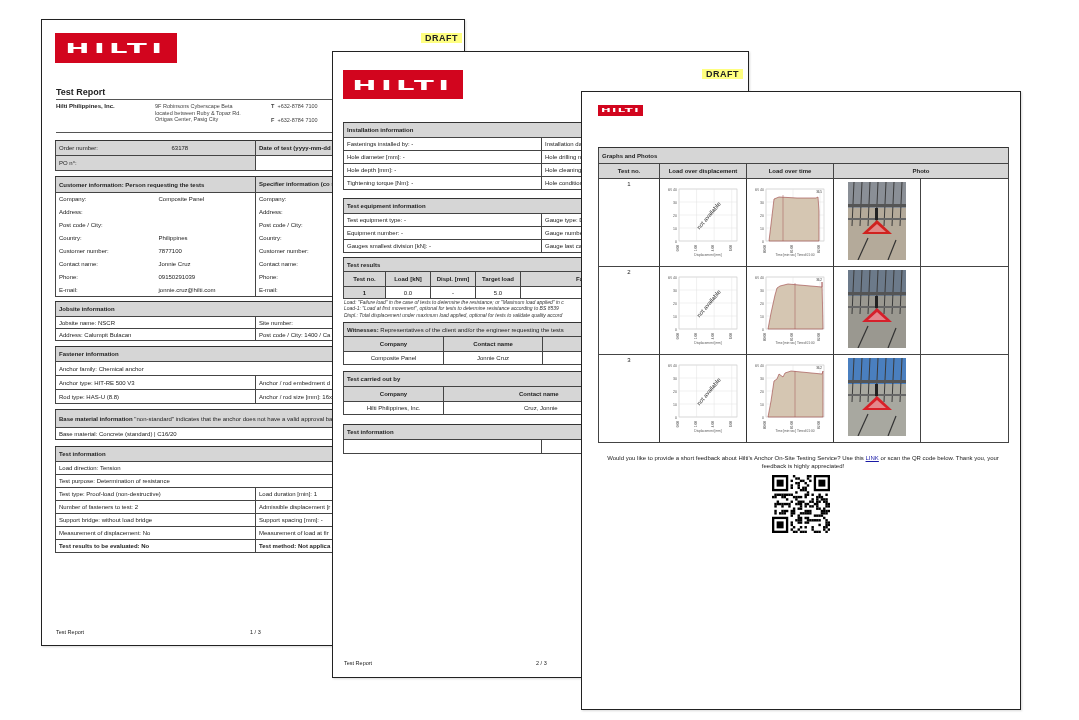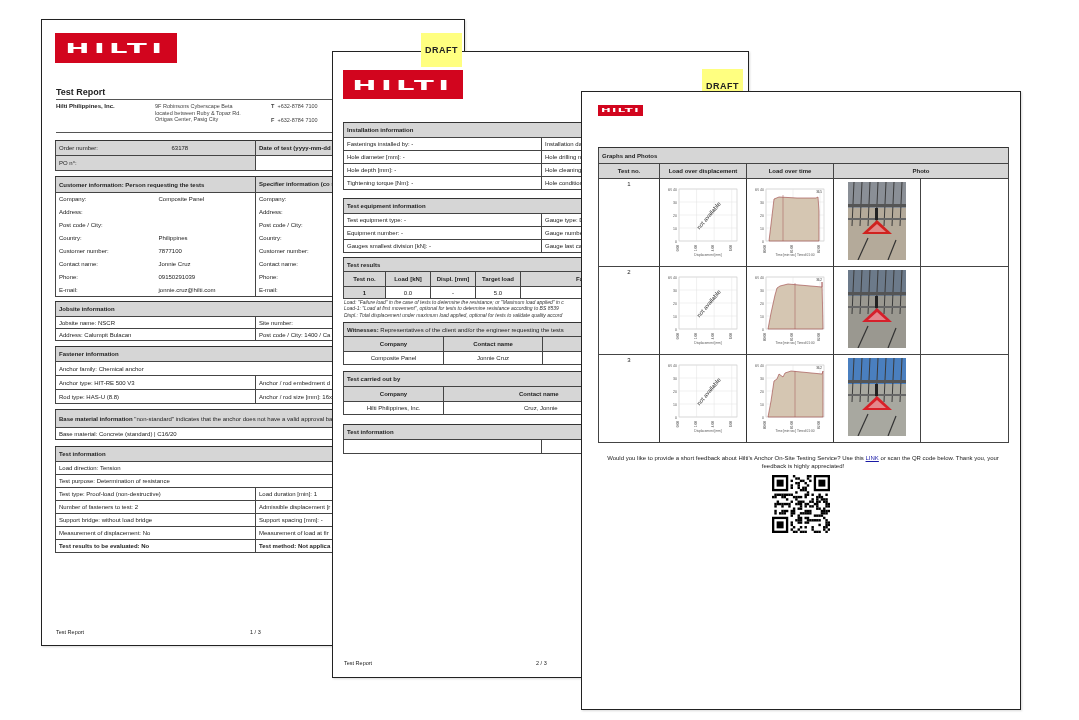--- a/index.html
+++ b/index.html
@@ -15,21 +15,21 @@
   #page3 { left: 581px; top: 91px; width: 440px; height: 619px; z-index: 3; }
 
   .logo {
     position: absolute; background: #d2051e; color: #fff;
     display: flex; align-items: center; justify-content: center;
     font-family: "DejaVu Sans", sans-serif; font-weight: bold; letter-spacing: 3px;
   }
   .logo span { transform: scaleX(1.45) scaleY(0.7); display: inline-block; }
   .draft {
     position: absolute; background: #ffff80; font-weight: bold; font-size: 9px;
-    padding: 12px 4px; letter-spacing: 0.5px;
+    padding: 0 4px; letter-spacing: 0.5px;
   }
 
   .t { font-size: 6.5px; line-height: 1.2; }
   .b { font-weight: bold; }
 
   table { border-collapse: collapse; position: absolute; table-layout: fixed; }
   td, th { border: 1px solid #444; font-size: 6px; padding: 0 3px; text-align: left; font-weight: normal; white-space: nowrap; overflow: hidden; }
   .hdr { background: #d6d6d6; font-weight: bold; border-top: 1.5px solid #333; }
   .colhdr { background: #d6d6d6; font-weight: bold; text-align: center; }
   .center { text-align: center; }

